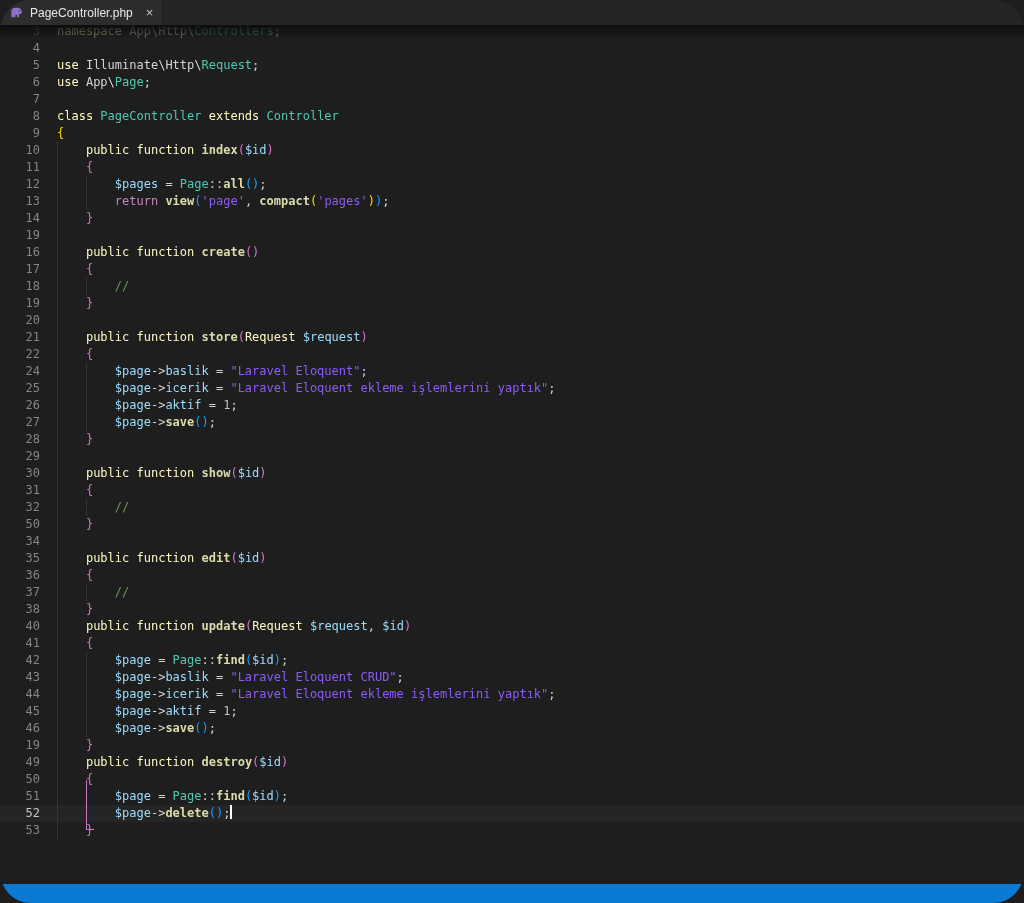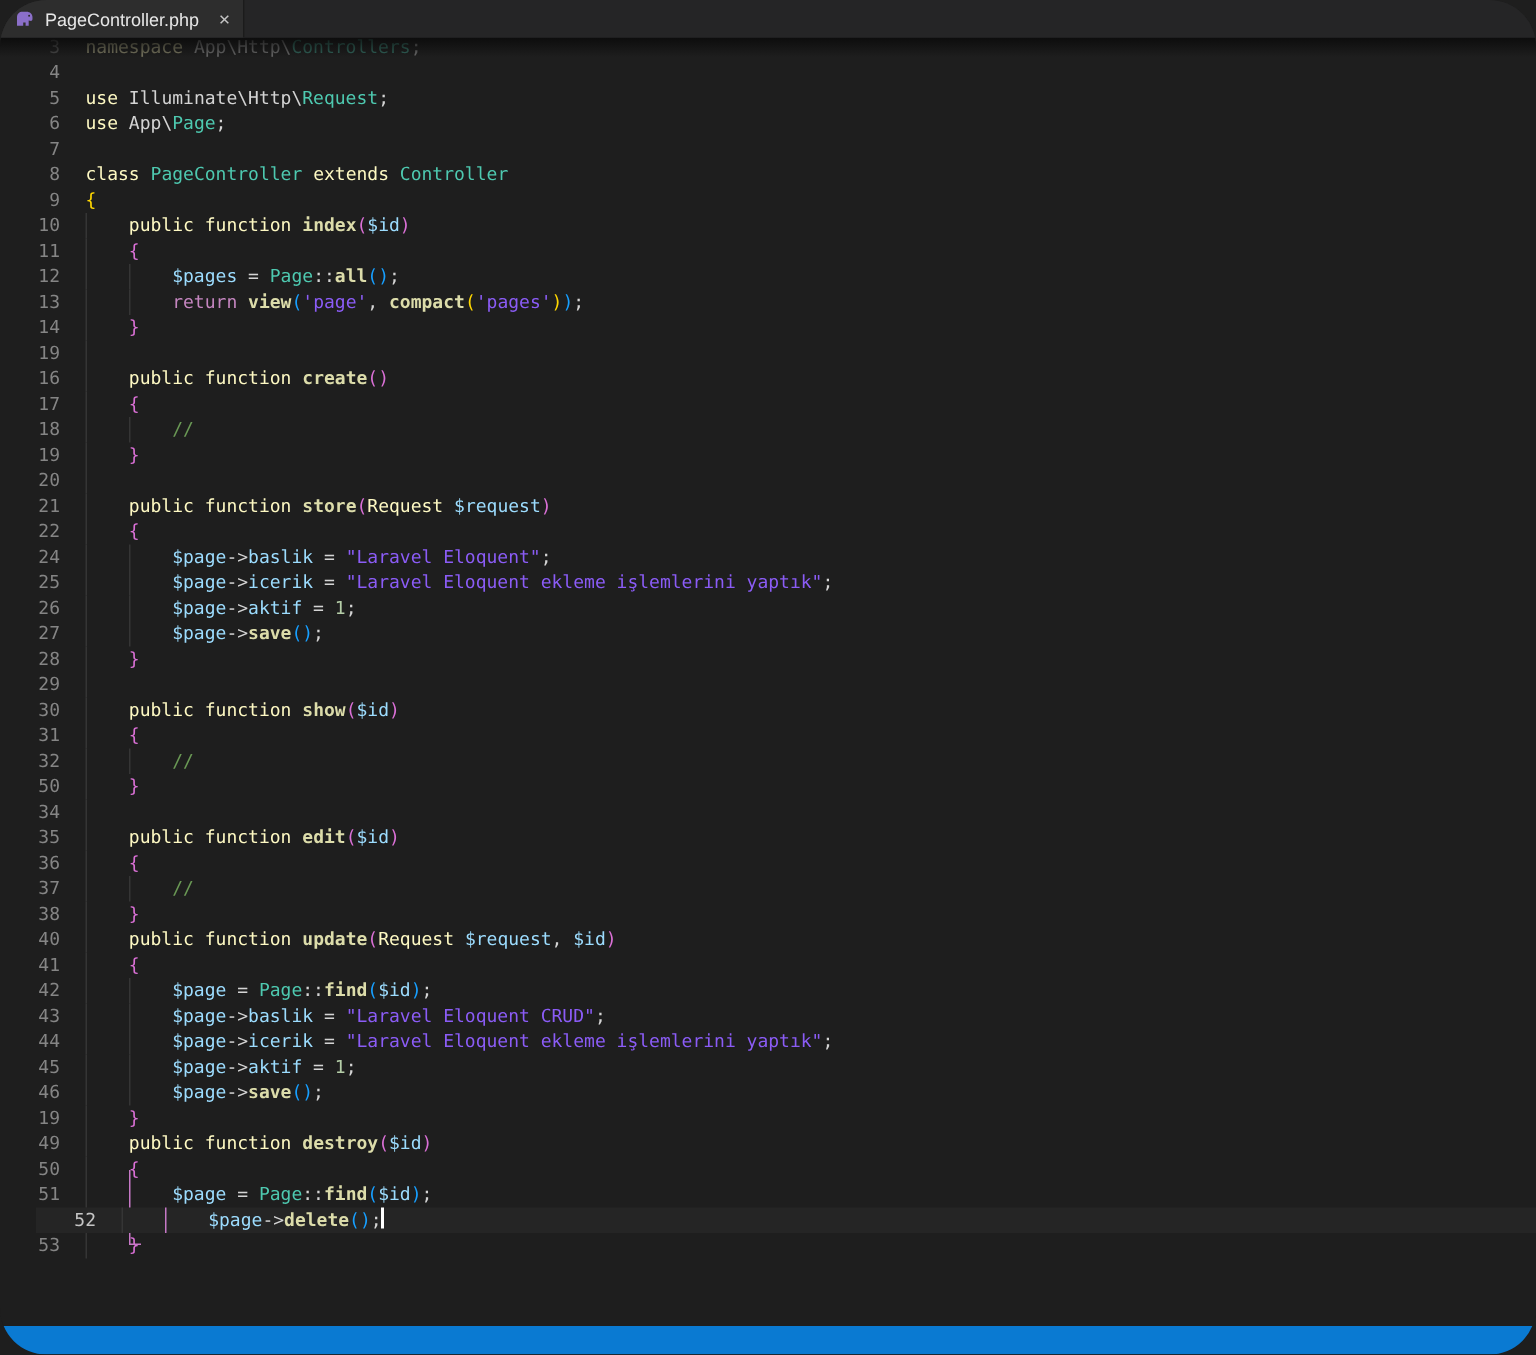--- a/index.html
+++ b/index.html
@@ -11,21 +11,21 @@
        background:#2d2d2d;border-right:1px solid #1b1b1b;}
   .tab-title{font-family:"Liberation Sans",sans-serif;font-size:12px;color:#e7e7e7;white-space:nowrap;}
   .tab-close{font-family:"Liberation Sans",sans-serif;font-size:13px;color:#c5c5c5;margin-left:7px;cursor:pointer;line-height:1;}
   .php-icon{display:inline-flex;align-items:center;}
   
   .editor{position:absolute;top:25px;left:0;right:0;bottom:19px;background:#1e1e1e;overflow:hidden;}
   .editor::before{content:'';position:absolute;top:0;left:0;right:0;height:13px;z-index:3;pointer-events:none;
                   background:linear-gradient(to bottom,rgba(8,8,8,.8),rgba(8,8,8,0));}
   #code-lines{margin-top:-2.5px;}
   .line{display:flex;height:17px;line-height:17px;font-size:12px;white-space:pre;}
-  .line.active{background:rgba(255,255,255,.035);margin-left:24px;}
+  .line.active{background:rgba(255,255,255,.035);}
   .line.dim{opacity:.4;}
   .ln{flex:0 0 40px;text-align:right;color:#858585;font-size:12px;}
   .line.active .ln{color:#c6c6c6;}
   .code{position:relative;margin-left:17px;flex:1 1 auto;}
   .guide{position:absolute;top:0;bottom:0;width:1px;background:#353535;}
   .guide.ag{background:#c678c6;}
   .guide.ag-start{top:9px;}
   .guide.ag-end{bottom:9px;}
   .guide.ag-end::after{content:'';position:absolute;bottom:0;left:0;width:8px;height:1px;background:#c678c6;}
   .cursor{display:inline-block;width:2px;height:14px;background:#ffffff;vertical-align:-2px;}

